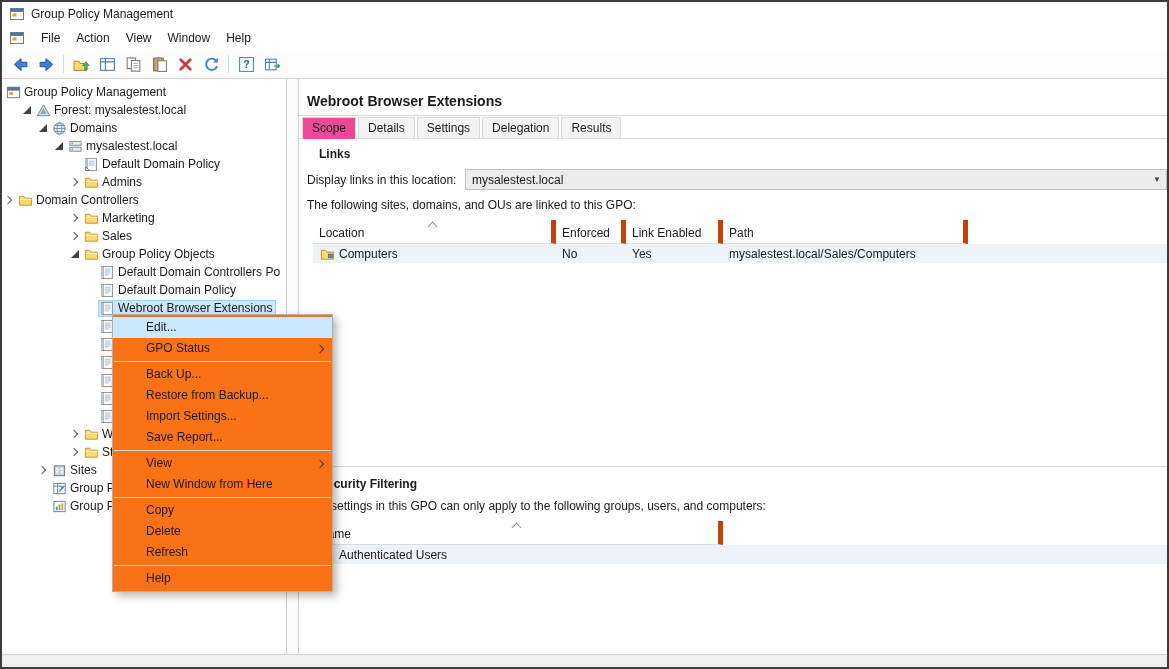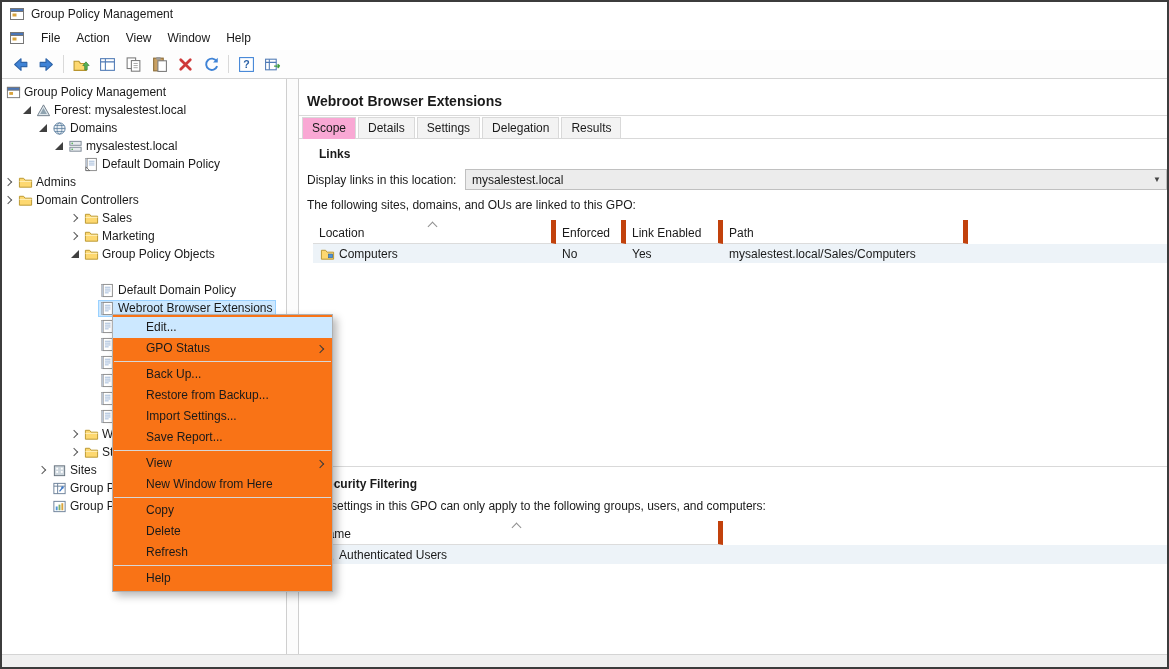--- a/index.html
+++ b/index.html
@@ -33,21 +33,21 @@
   .ticon{width:16px;height:16px;flex:0 0 16px;}
   .ticon svg{width:15px;height:15px;display:block;margin:1px auto 0;}
   .row-body{display:flex;align-items:center;height:17px;padding:0 3px 0 1px;}
   .row-body.selected{background:#cce8ff;box-shadow:inset 0 0 0 1px #9ad1ff;}
   .tlabel{padding-left:3px;}
 
   .content-header{height:30px;border-bottom:1px solid #d9d9d9;display:flex;align-items:flex-end;padding:0 0 6px 8px;}
   .page-title{font-size:14px;font-weight:bold;}
   .tabs{height:22px;display:flex;align-items:flex-end;padding-left:3px;border-bottom:1px solid #d9d9d9;}
   .tab{padding:3px 9px;border:1px solid #d9d9d9;border-bottom:none;background:#f3f3f3;margin-right:2px;position:relative;}
-  .tab.active{background:#f9a8d4;z-index:2;margin-bottom:-1px;padding-bottom:4px;}
+  .tab.active{background:#ec4899;z-index:2;margin-bottom:-1px;padding-bottom:4px;}
 
   .tab-body{position:relative;flex:1;padding:4px 0 0 8px;overflow:hidden;background:#fff;}
   .section-heading{font-weight:bold;margin:4px 0 8px 12px;}
   .display-row{display:flex;align-items:center;margin-bottom:8px;}
   .display-label{width:158px;flex:0 0 158px;}
   .combo{flex:1;height:21px;background:#ececec;border:1px solid #c0c0c0;display:flex;align-items:center;box-sizing:border-box;}
   .combo-value{flex:1;padding-left:6px;}
   .combo-arrow{width:18px;text-align:center;color:#444;font-size:8px;line-height:19px;}
   .links-desc{margin-bottom:8px;}
 
@@ -250,82 +250,92 @@
               <svg viewBox="0 0 16 16">
                 <rect x="3.2" y="1.5" width="10" height="13" fill="#fff" stroke="#8a8a8a"></rect>
                 <path d="M5.2 4.5 H11.2 M5.2 6.5 H11.2 M5.2 8.5 H11.2" stroke="#9db6d8" stroke-width="1"></path>
                 <rect x="1.8" y="1.5" width="1.4" height="13" fill="#c8d6ea" stroke="#8a8a8a" stroke-width=".5"></rect>
                 <path d="M2 14.5 V10.5 L6 14.5 Z" fill="#fff" stroke="#444" stroke-width=".7"></path>
               </svg>
             </span>
             <span class="tlabel">Default Domain Policy</span>
           </span>
         </div>
+        <div class="tree-row" style="padding-left: 66px;">
+          <span class="twisty tw-col"></span>
+          <span class="row-body">
+            <span class="ticon">
+              <svg viewBox="0 0 16 16">
+                <path d="M1.5 3.5 H6 L7.5 5.5 H14.5 V13 H1.5 Z" fill="#fdd870" stroke="#b9952e"></path>
+                <path d="M1.5 6.8 H14.5" stroke="#fff3c9" stroke-width=".9"></path>
+              </svg>
+            </span>
+            <span class="tlabel">Admins</span>
+          </span>
+        </div>
         <div class="tree-row" style="">
           <span class="twisty tw-col"></span>
           <span class="row-body">
             <span class="ticon">
               <svg viewBox="0 0 16 16">
                 <path d="M1.5 3.5 H6 L7.5 5.5 H14.5 V13 H1.5 Z" fill="#fdd870" stroke="#b9952e"></path>
                 <path d="M1.5 6.8 H14.5" stroke="#fff3c9" stroke-width=".9"></path>
               </svg>
             </span>
-            <span class="tlabel">Admins</span>
-          </span>
-        </div>
-        <div class="tree-row" style="">
+            <span class="tlabel">Domain Controllers</span>
+          </span>
+        </div>
+        <div class="tree-row" style="padding-left: 66px;">
           <span class="twisty tw-col"></span>
           <span class="row-body">
             <span class="ticon">
               <svg viewBox="0 0 16 16">
                 <path d="M1.5 3.5 H6 L7.5 5.5 H14.5 V13 H1.5 Z" fill="#fdd870" stroke="#b9952e"></path>
                 <path d="M1.5 6.8 H14.5" stroke="#fff3c9" stroke-width=".9"></path>
               </svg>
             </span>
-            <span class="tlabel">Domain Controllers</span>
+            <span class="tlabel">Marketing</span>
           </span>
         </div>
         <div class="tree-row" style="padding-left: 66px;">
           <span class="twisty tw-col"></span>
           <span class="row-body">
             <span class="ticon">
               <svg viewBox="0 0 16 16">
                 <path d="M1.5 3.5 H6 L7.5 5.5 H14.5 V13 H1.5 Z" fill="#fdd870" stroke="#b9952e"></path>
                 <path d="M1.5 6.8 H14.5" stroke="#fff3c9" stroke-width=".9"></path>
               </svg>
             </span>
             <span class="tlabel">Sales</span>
           </span>
         </div>
         <div class="tree-row" style="padding-left: 66px;">
-          <span class="twisty tw-col"></span>
+          <span class="twisty tw-exp"></span>
           <span class="row-body">
             <span class="ticon">
               <svg viewBox="0 0 16 16">
                 <path d="M1.5 3.5 H6 L7.5 5.5 H14.5 V13 H1.5 Z" fill="#fdd870" stroke="#b9952e"></path>
                 <path d="M1.5 6.8 H14.5" stroke="#fff3c9" stroke-width=".9"></path>
               </svg>
             </span>
-            <span class="tlabel">Marketing</span>
-          </span>
-        </div>
-        <div class="tree-row" style="padding-left: 66px;">
-          <span class="twisty tw-exp"></span>
-          <span class="row-body">
-            <span class="ticon">
-              <svg viewBox="0 0 16 16">
-                <path d="M1.5 3.5 H6 L7.5 5.5 H14.5 V13 H1.5 Z" fill="#fdd870" stroke="#b9952e"></path>
-                <path d="M1.5 6.8 H14.5" stroke="#fff3c9" stroke-width=".9"></path>
-              </svg>
-            </span>
             <span class="tlabel">Group Policy Objects</span>
           </span>
         </div>
         <div class="tree-row" style="padding-left: 82px;">
           <span class="twisty"></span>
+          <span class="row-body">
+            <span class="ticon">
+              <svg viewBox="0 0 16 16">
+                <rect x="3.2" y="1.5" width="10" height="13" fill="#fff" stroke="#8a8a8a"></rect>
+                <path d="M5.2 4.5 H11.2 M5.2 6.5 H11.2 M5.2 8.5 H11.2 M5.2 10.5 H9.2" stroke="#9db6d8" stroke-width="1"></path>
+                <rect x="1.8" y="1.5" width="1.4" height="13" fill="#c8d6ea" stroke="#8a8a8a" stroke-width=".5"></rect>
+              </svg>
+            </span>
+            <span class="tlabel">Default Domain Controllers Po</span>
+          </span>
         </div>
         <div class="tree-row" style="padding-left: 82px;">
           <span class="twisty"></span>
           <span class="row-body">
             <span class="ticon">
               <svg viewBox="0 0 16 16">
                 <rect x="3.2" y="1.5" width="10" height="13" fill="#fff" stroke="#8a8a8a"></rect>
                 <path d="M5.2 4.5 H11.2 M5.2 6.5 H11.2 M5.2 8.5 H11.2 M5.2 10.5 H9.2" stroke="#9db6d8" stroke-width="1"></path>
                 <rect x="1.8" y="1.5" width="1.4" height="13" fill="#c8d6ea" stroke="#8a8a8a" stroke-width=".5"></rect>
               </svg>

